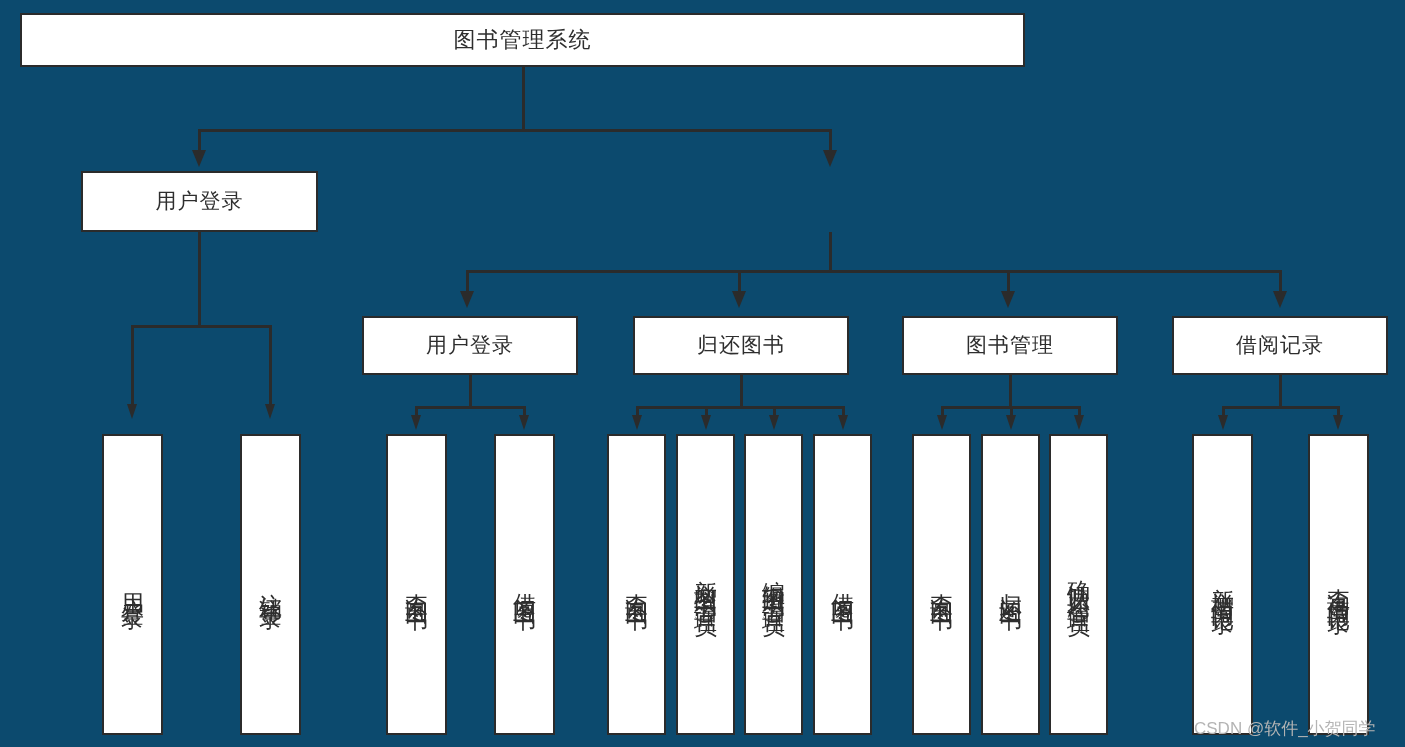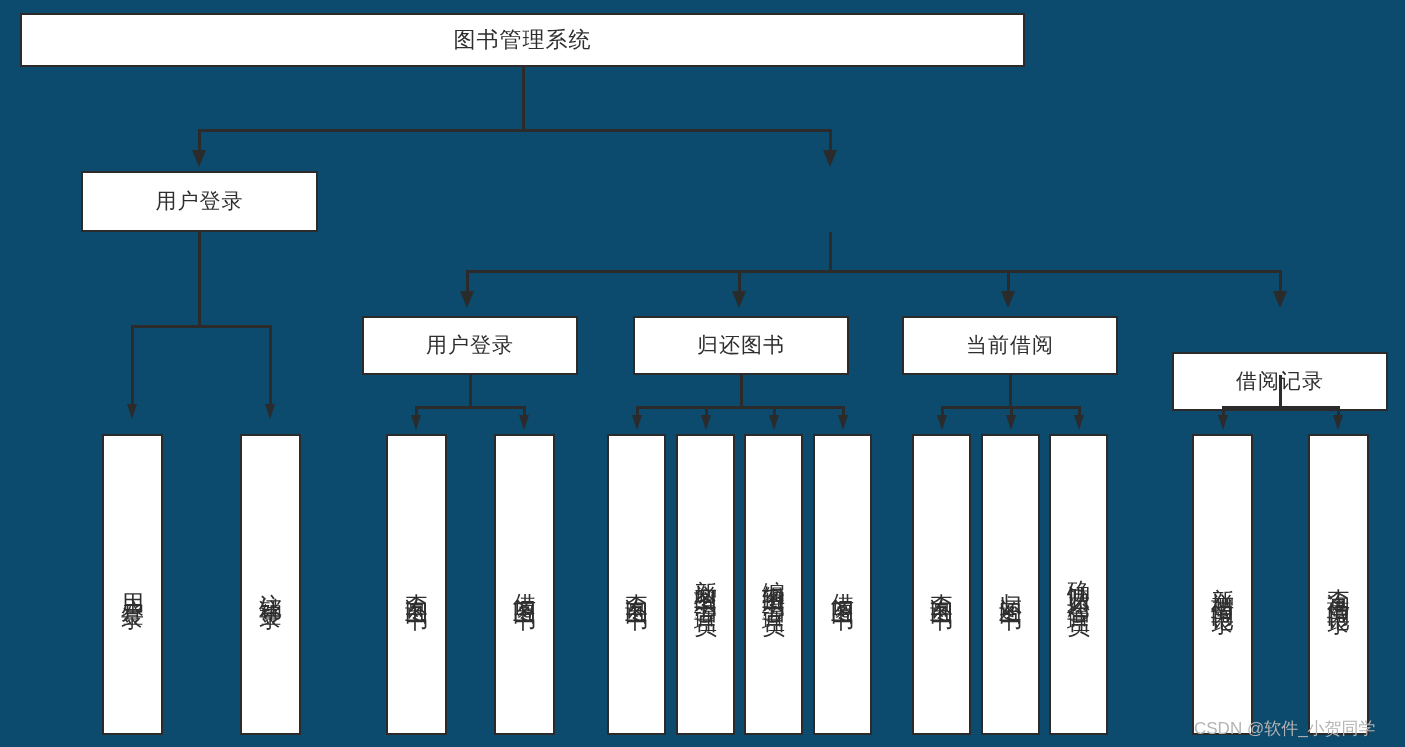--- a/index.html
+++ b/index.html
@@ -126,23 +126,23 @@
   <div class="edge v" style="left:1279px; top:270px; width:2.5px; height:25px;"></div>
   <div class="arrow" style="left:1273px; top:291px;"></div>
 
   <div class="node horiz" style="left:362px; top:316px; width:216px; height:59px;">
     <span class="lbl">用户登录</span>
   </div>
   <div class="node horiz" style="left:633px; top:316px; width:216px; height:59px;">
     <span class="lbl">归还图书</span>
   </div>
   <div class="node horiz" style="left:902px; top:316px; width:216px; height:59px;">
-    <span class="lbl">当前借阅</span>
-  </div>
-  <div class="node horiz" style="left:1172px; top:316px; width:216px; height:59px;margin-top:36px;">
+    <span class="lbl">图书管理</span>
+  </div>
+  <div class="node horiz" style="left:1172px; top:316px; width:216px; height:59px;">
     <span class="lbl">借阅记录</span>
   </div>
 
   <div class="edge v" style="left:469px; top:375px; width:2.5px; height:33px;"></div>
   <div class="edge h" style="left:415px; top:406px; width:110px; height:2.5px;"></div>
   <div class="edge v" style="left:415px; top:406px; width:2.5px; height:12px;"></div>
   <div class="arrow thin" style="left:411px; top:415px;"></div>
   <div class="edge v" style="left:523px; top:406px; width:2.5px; height:12px;"></div>
   <div class="arrow thin" style="left:519px; top:415px;"></div>
 

